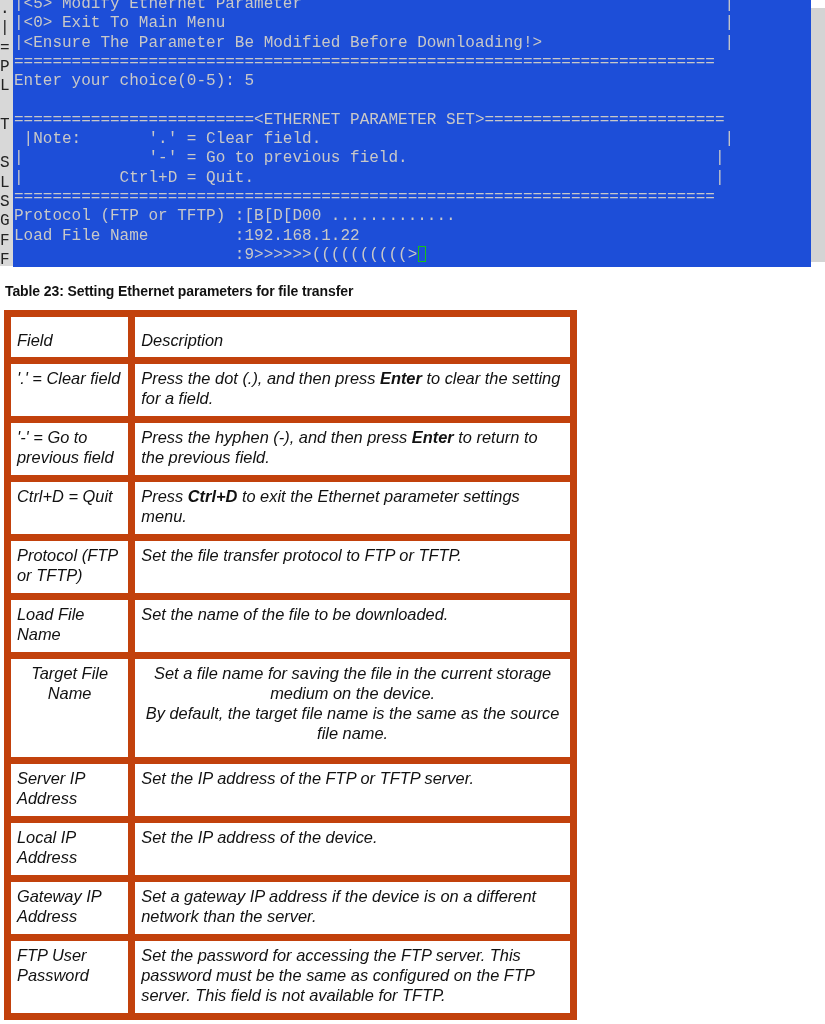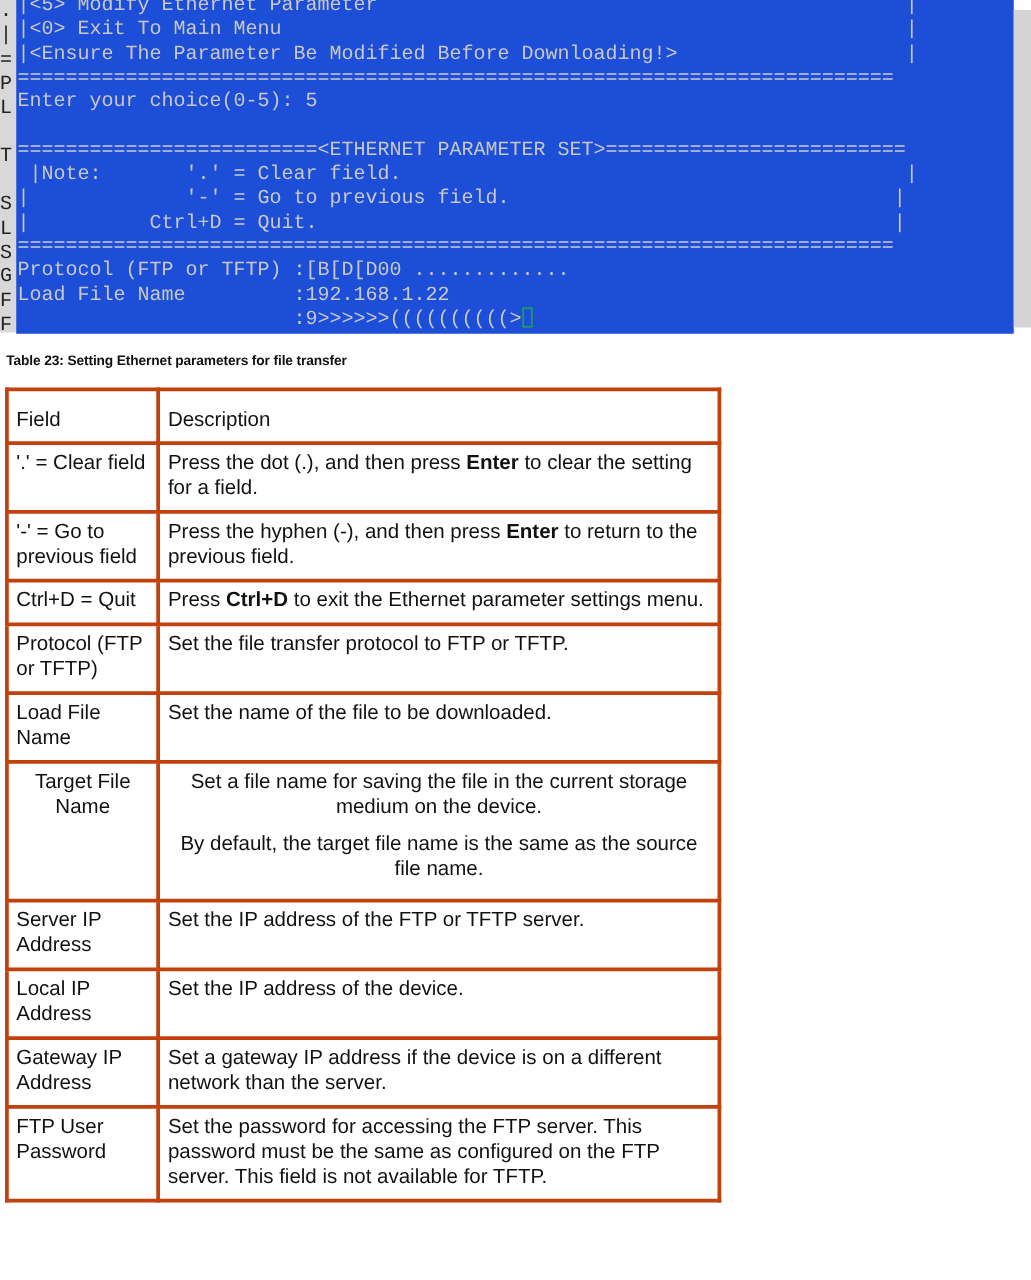--- a/index.html
+++ b/index.html
@@ -8,31 +8,31 @@
   
   .term-wrap { position:absolute; left:0; top:0; width:825px; height:268px; }
   .term-gutter { position:absolute; left:0; top:0; width:14px; height:266px; background:#d8d8d8; }
   .term-gutter pre { margin:0; font-family:"Liberation Mono", monospace; font-size:16px; line-height:19.3px; color:#222; padding-top:-2px; }
   .term { position:absolute; left:13px; top:0; width:798px; height:267px; background:#1d4ed8; overflow:hidden; }
   .term pre { margin:0; font-family:"Liberation Mono", "DejaVu Sans Mono", monospace; font-size:16px; line-height:19.3px; color:#c8c8c8; white-space:pre; position:relative; top:-5px; left:1px; }
   .term .cursor { display:inline-block; width:8px; height:16px; border:1.5px solid #18c018; vertical-align:-3px; box-sizing:border-box; margin-left:1px; }
   .term-scroll { position:absolute; left:811px; top:8px; width:14px; height:254px; background:#d4d4d4; }
 
   
-  .caption { position:absolute; left:5px; top:283px; font-weight:bold; font-size:11px; color:#111; letter-spacing:-0.1px; }
+  .caption { position:absolute; left:5px; top:283px; font-weight:bold; font-size:14px; color:#111; letter-spacing:-0.1px; }
 
   
   .tbl { position:absolute; left:4px; top:310px; width:573px; border-collapse:collapse; border-top:3px solid #01a982; }
-  .tbl td, .tbl th { border:3px solid #c2410c; vertical-align:top; font-size:16.4px; line-height:20px; color:#111; text-align:left; font-weight:normal; }
+  .tbl td, .tbl th { border:7px solid #c2410c; vertical-align:top; font-size:16.4px; line-height:20px; color:#111; text-align:left; font-weight:normal;font-style:italic; }
   .tbl th { padding:13px 6px 7px 6px; }
   .tbl td { padding:4px 6px 8px 6px; }
   .tbl .c1 { width:107px; }
   .tbl .c2 { width:440px; }
   .tbl td p { margin:0; }
-  .tbl td p + p { margin-top:10px; }
+  .tbl td p + p { }
   .tbl b { font-weight:bold; }
   .tbl tr.tall td { padding-bottom:14px;text-align:center; }
 </style>
 </head>
 <body>
 
 <div class="term-wrap">
   <div class="term-gutter">
       <pre id="gutter">.
 |

